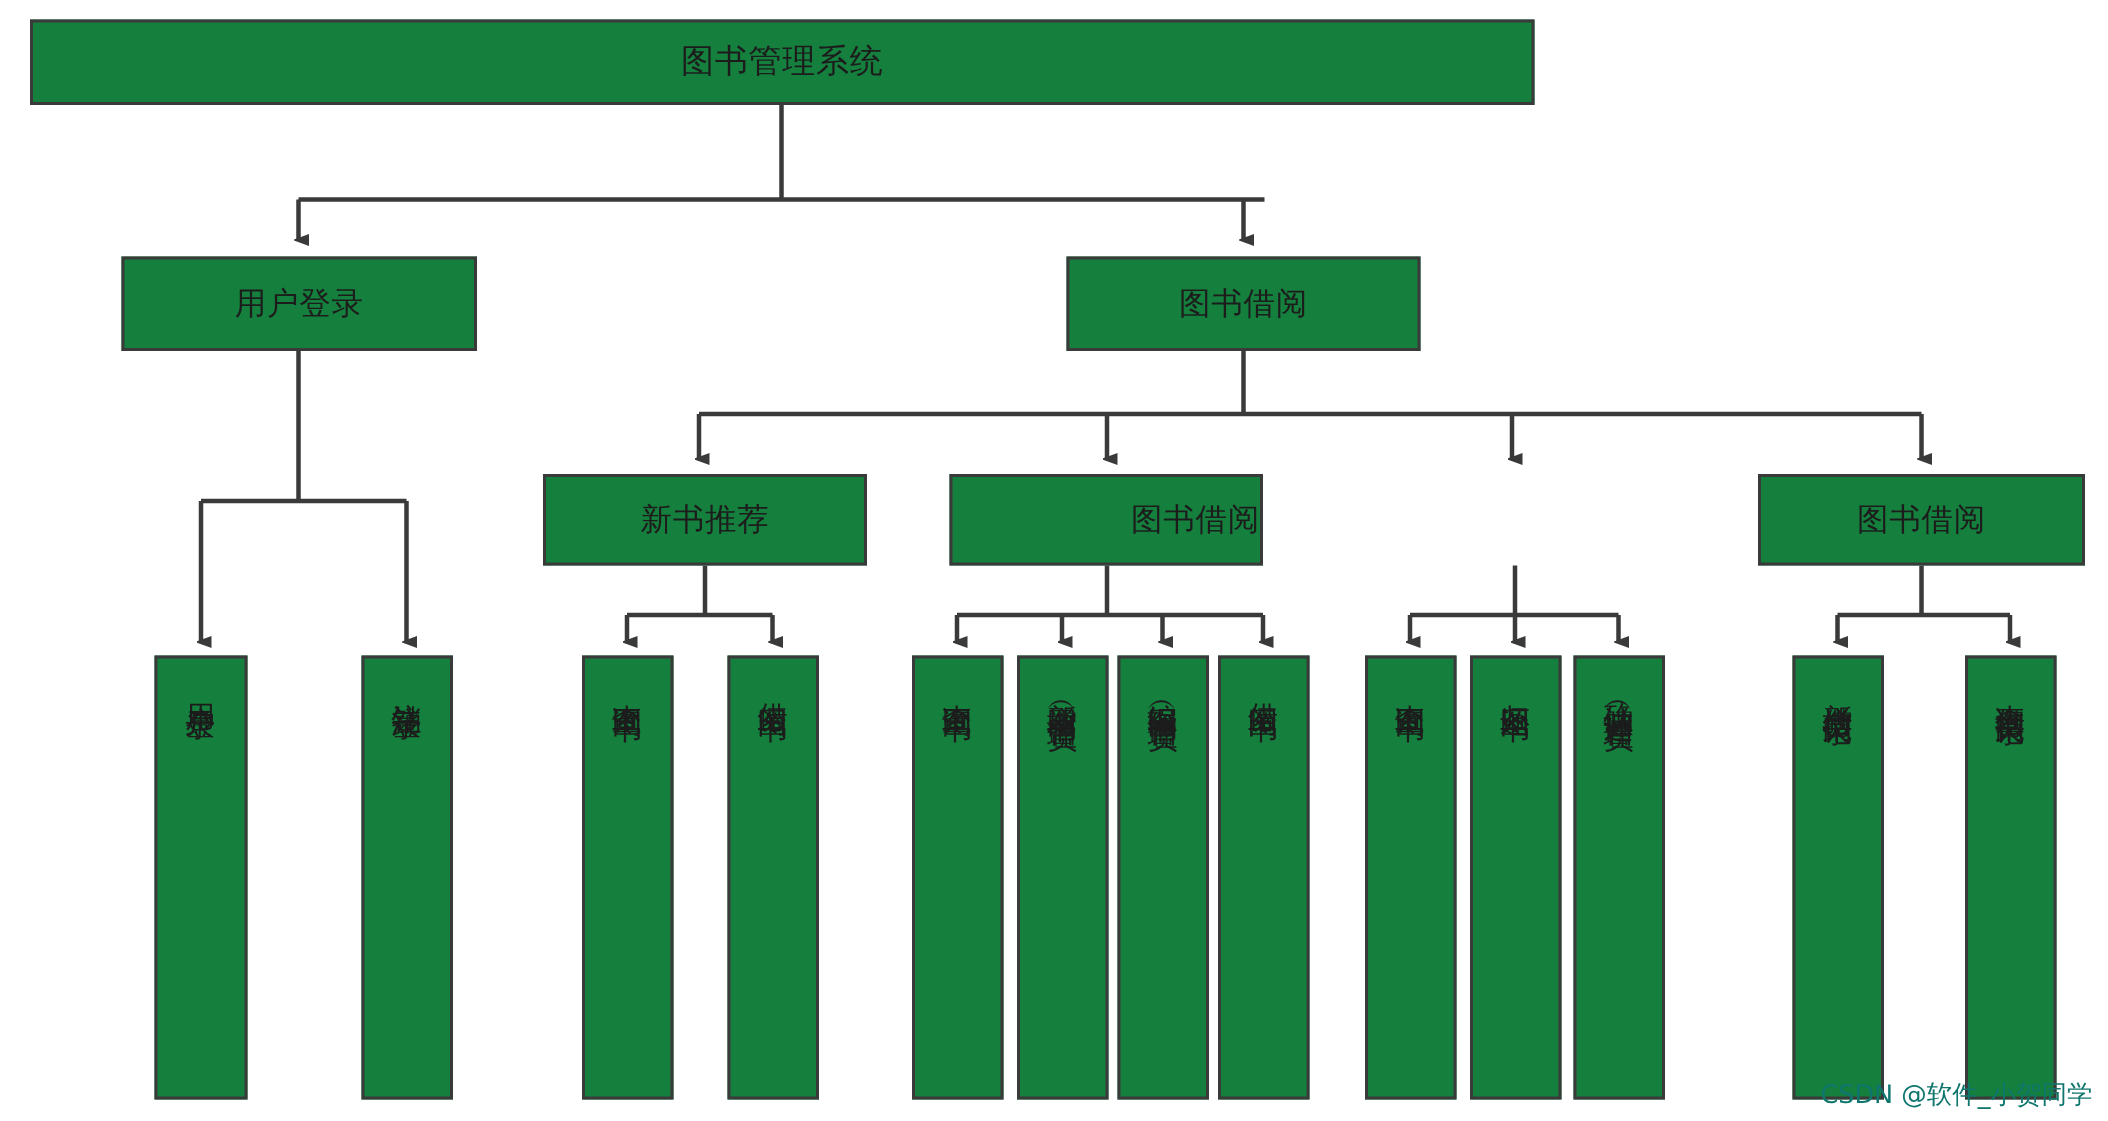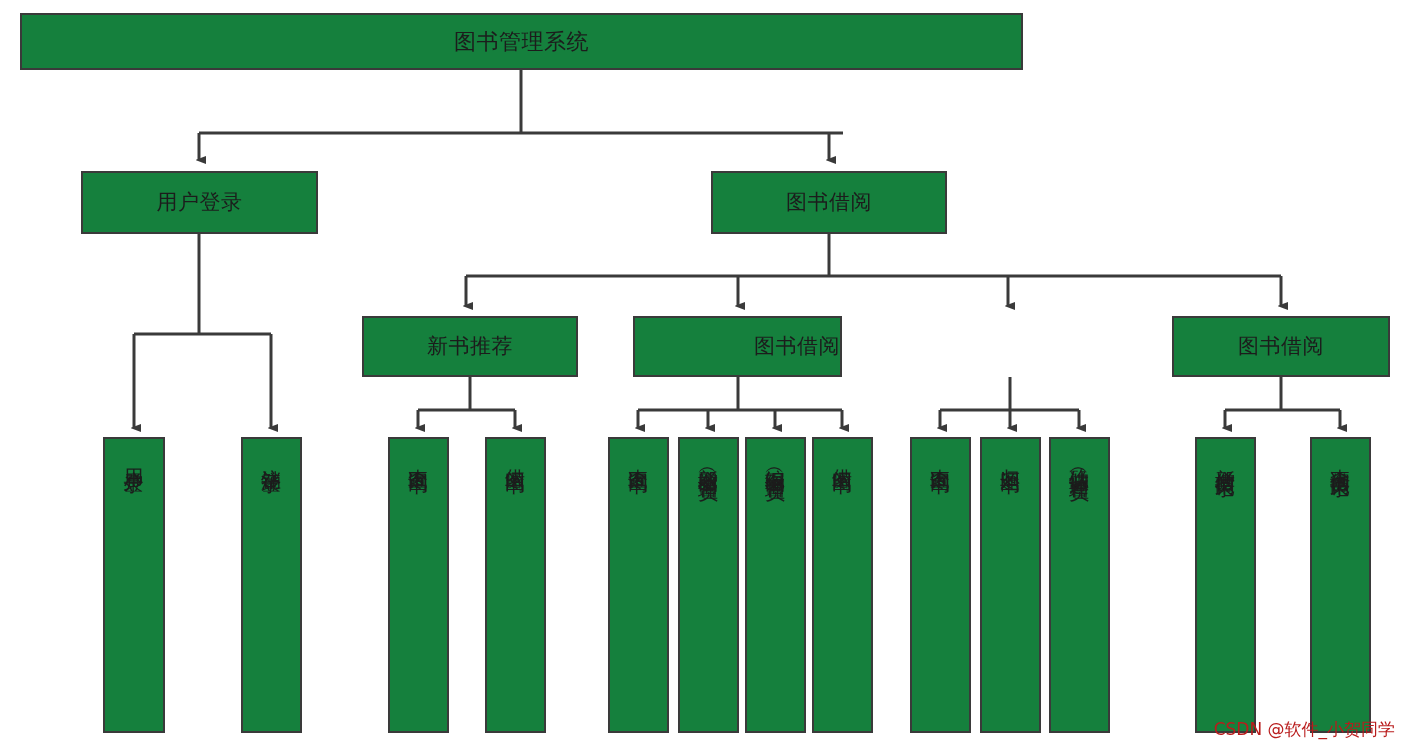--- a/index.html
+++ b/index.html
@@ -58,21 +58,21 @@
     letter-spacing: 2px;
     line-height: 1;
     white-space: nowrap;
   }
   .node.root .label { font-size: 22px; }
   #watermark {
     position: absolute;
     right: 10px;
     bottom: 6px;
     font-size: 17px;
-    color: #b91c1c;
+    color: #0f766e;
     z-index: 5;
     white-space: nowrap;
     font-family: "DejaVu Sans", "Liberation Sans", sans-serif;
   }
 </style>
 </head>
 <body>
 
 <div id="canvas">
 

